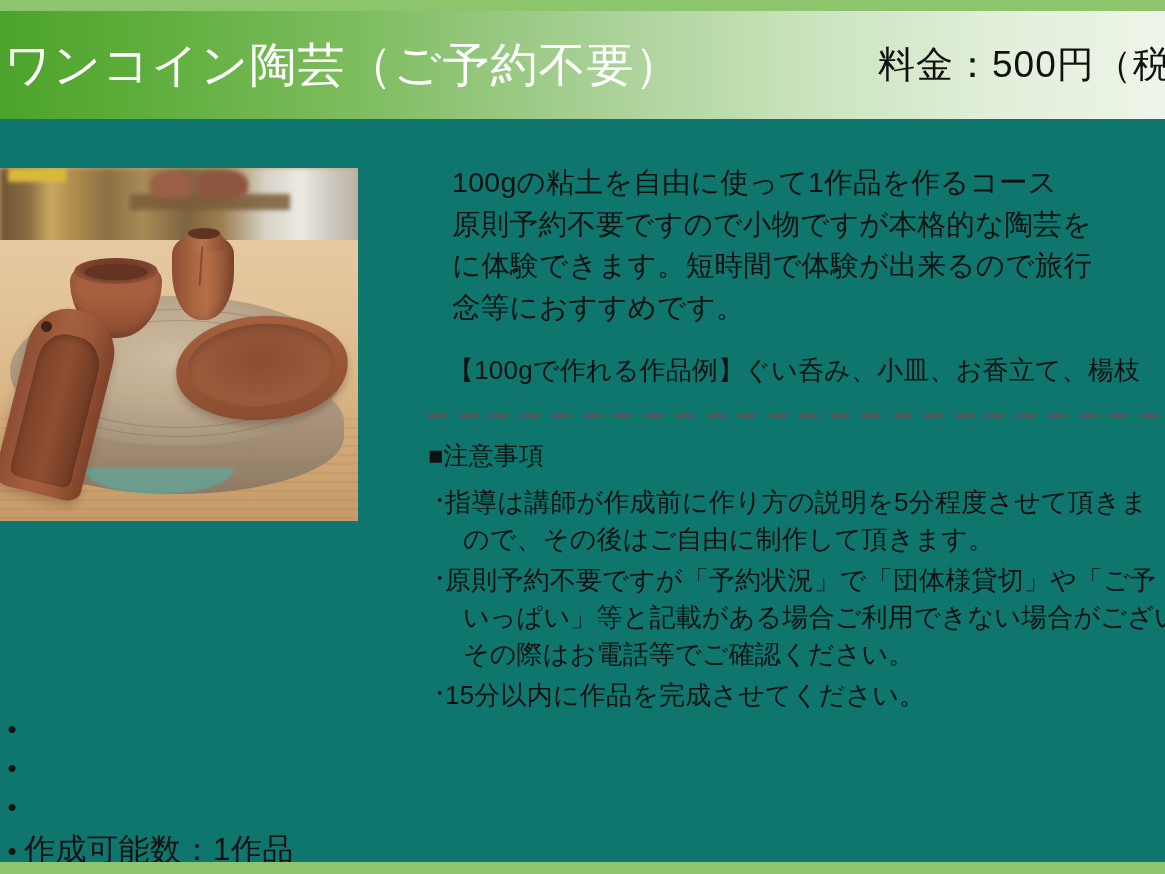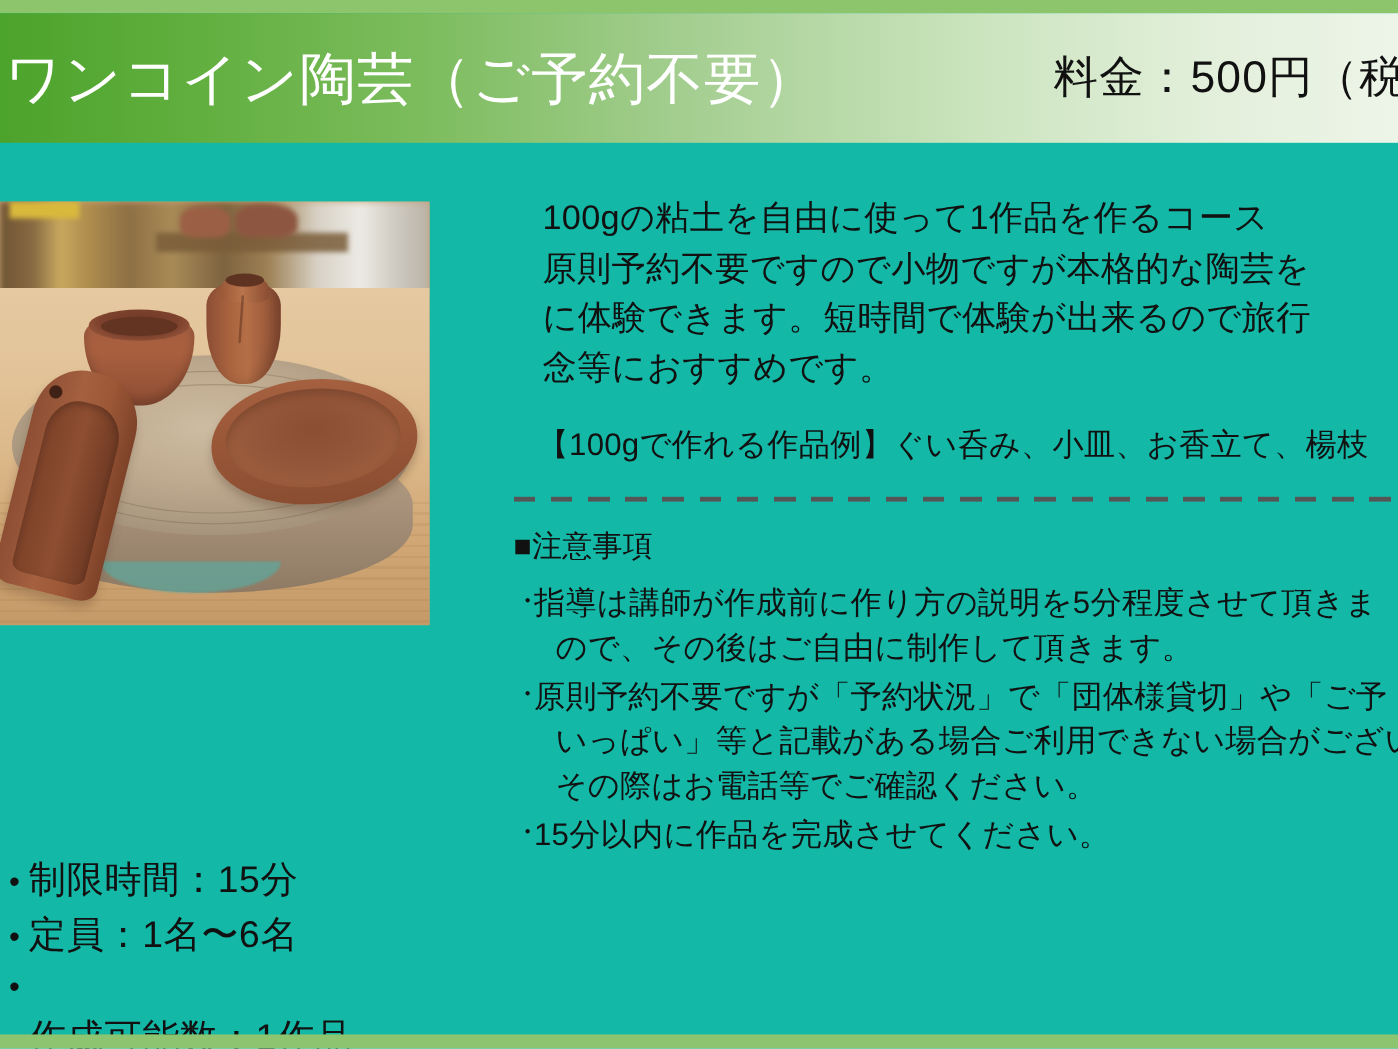--- a/index.html
+++ b/index.html
@@ -12,21 +12,21 @@
     height: 874px;
     overflow: hidden;
     font-family: "Liberation Sans", "DejaVu Sans", sans-serif;
     color: #1a1a1a;
   }
 
   #page {
     position: relative;
     width: 1165px;
     height: 874px;
-    background: #14b8a6;
+    background: #0f766e;
     overflow: hidden;
   }
 
   
   .top-strip {
     position: absolute;
     top: 0; left: 0;
     width: 1165px;
     height: 11px;
     background: #8CC56B;
@@ -418,25 +418,23 @@
 
         <div class="tray"></div>
         <div class="tray-well"></div>
         <div class="tray-hole"></div>
       </div>
     </div>
 
     <ul class="spec-list">
       <li class="spec-item">
         <span class="dot">•</span>
-        <span class="txt">制限時間：15分</span>
       </li>
       <li class="spec-item">
         <span class="dot">•</span>
-        <span class="txt">定員：1名〜6名</span>
       </li>
       <li class="spec-item">
         <span class="dot">•</span>
       </li>
       <li class="spec-item">
         <span class="dot">•</span>
         <span class="txt">作成可能数：1作品</span>
       </li>
 
     </ul>

